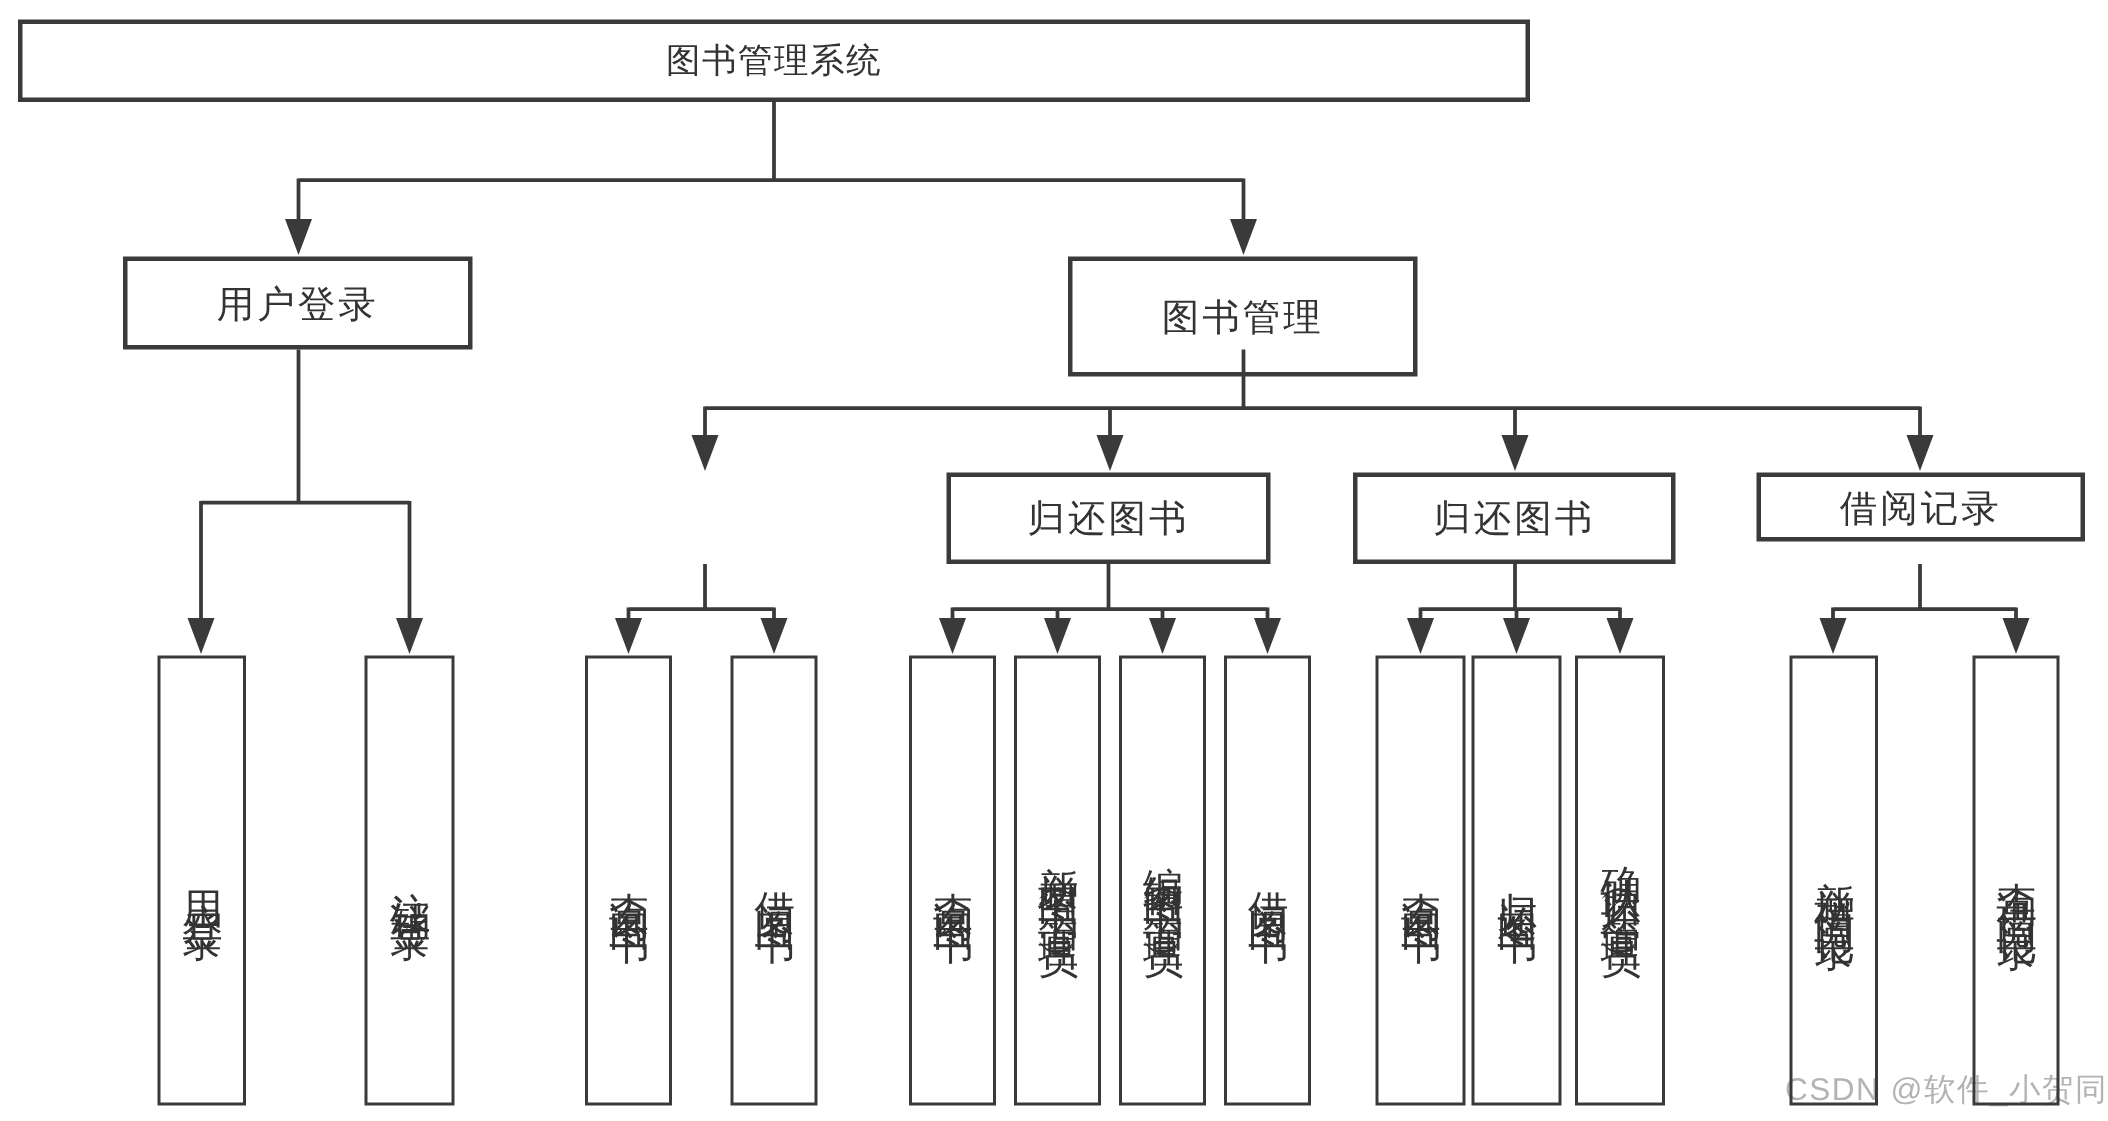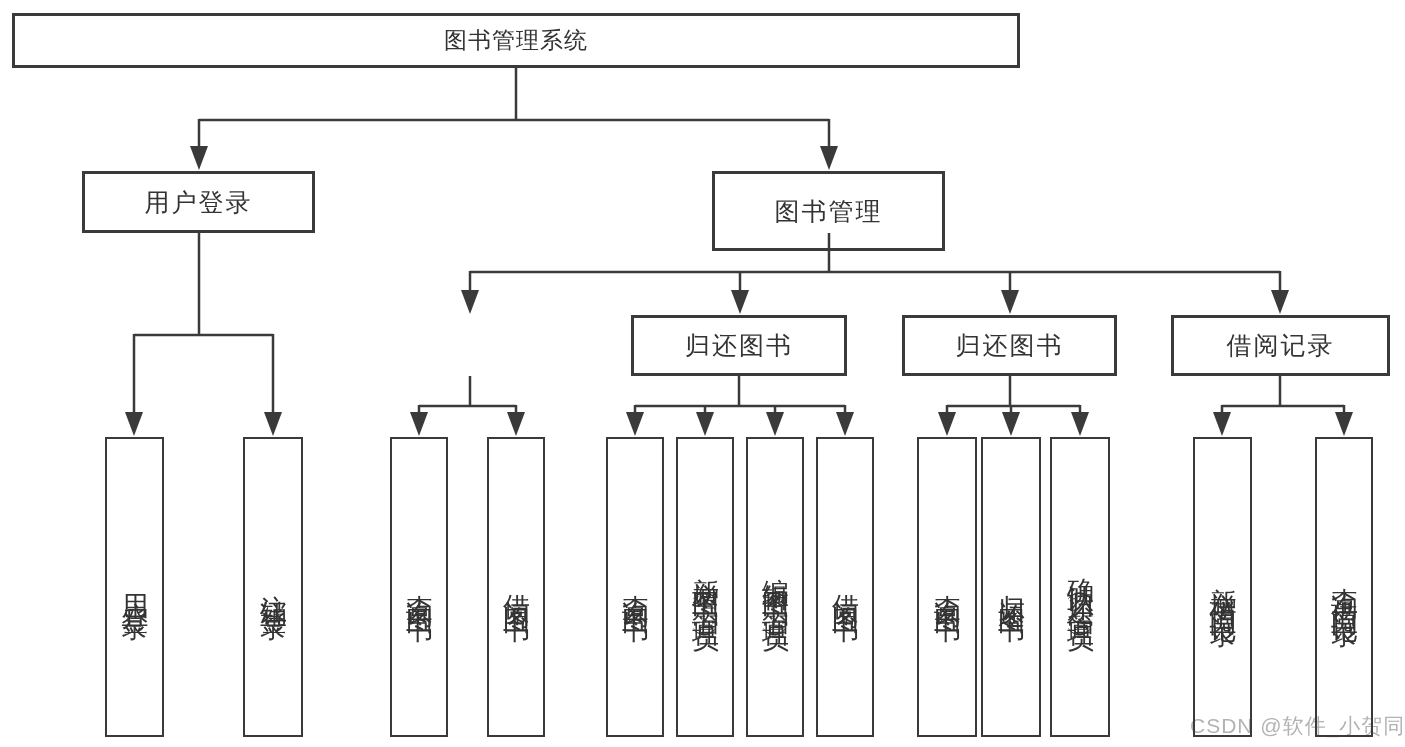--- a/index.html
+++ b/index.html
@@ -102,21 +102,21 @@
   <div class="node h" style="left:712px;top:171px;width:233px;height:80px;">
     <span>图书管理</span>
   </div>
 
   <div class="node h" style="left:631px;top:315px;width:216px;height:61px;">
     <span>归还图书</span>
   </div>
   <div class="node h" style="left:902px;top:315px;width:215px;height:61px;">
     <span>归还图书</span>
   </div>
-  <div class="node h" style="left:1171px;top:315px;width:219px;height:61px;">
+  <div class="node h" style="left:1171px;top:315px;width:219px;height:46px;">
     <span>借阅记录</span>
   </div>
 
   <div class="node leaf" style="left:105px;top:437px;width:59px;height:300px;">
     <span class="vtxt">用户登录</span>
   </div>
   <div class="node leaf" style="left:243px;top:437px;width:60px;height:300px;">
     <span class="vtxt">注销登录</span>
   </div>
 

